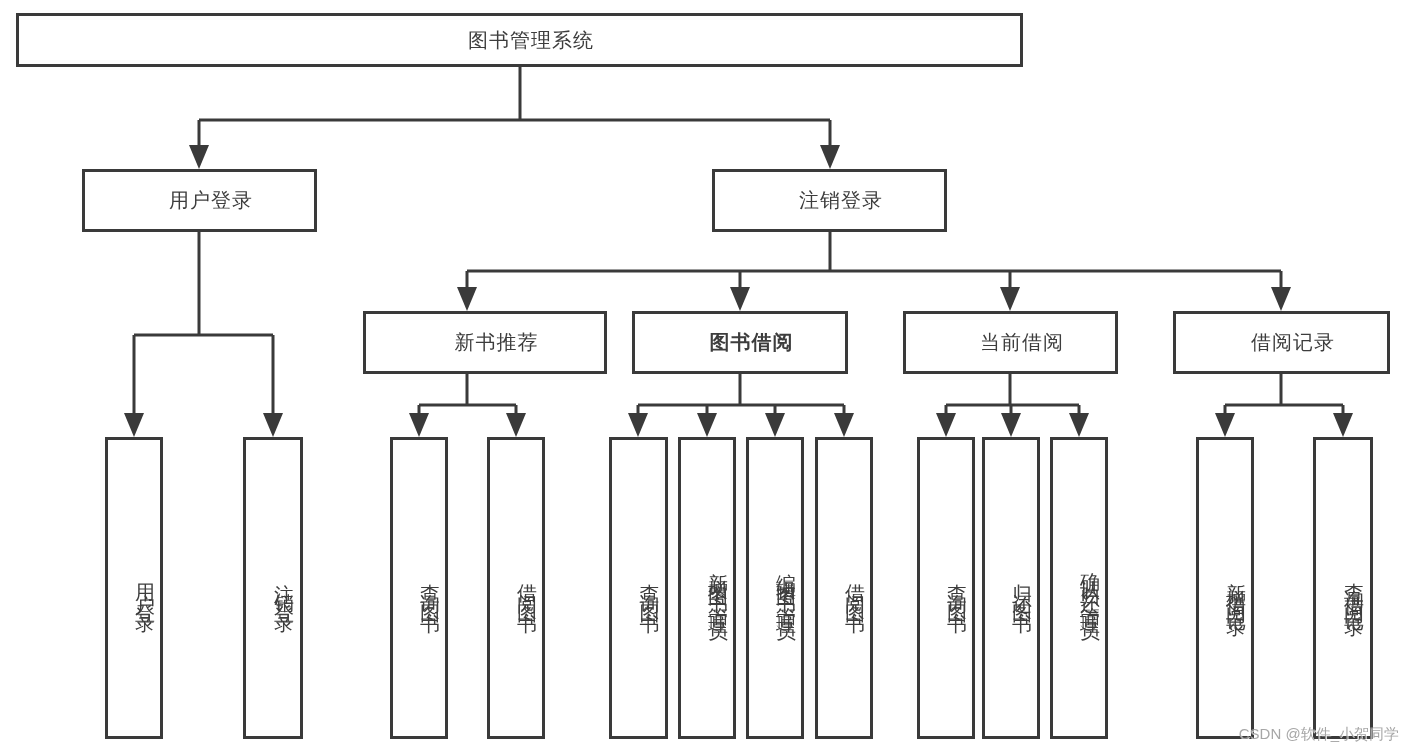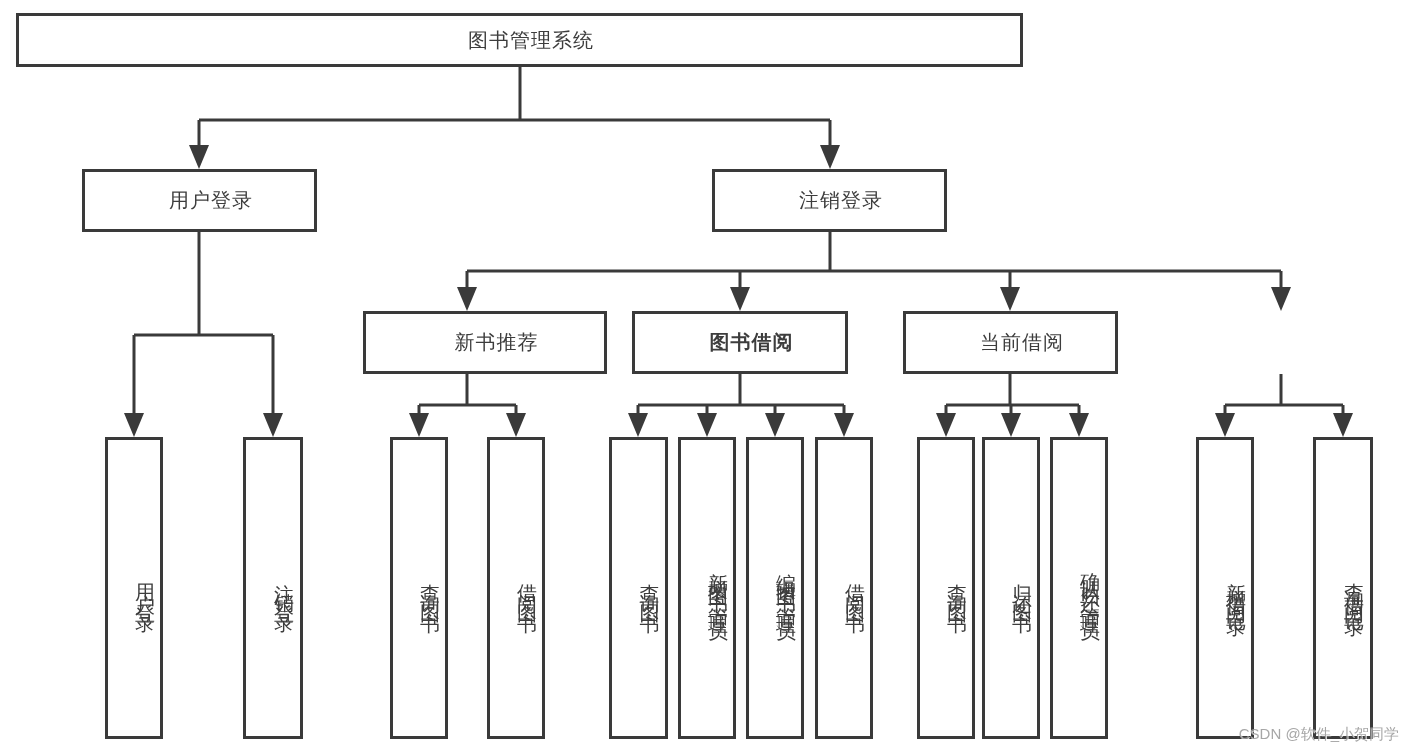--- a/index.html
+++ b/index.html
@@ -138,20 +138,23 @@
 
   <div class="node h-node" style="left:363px; top:311px; width:244px; height:63px;">
     <span class="node-label">新书推荐</span>
   </div>
   <div class="node h-node" style="left:632px; top:311px; width:216px; height:63px;font-weight:bold;">
     <span class="node-label">图书借阅</span>
   </div>
   <div class="node h-node" style="left:903px; top:311px; width:215px; height:63px;">
     <span class="node-label">当前借阅</span>
   </div>
+  <div class="node h-node" style="left:1173px; top:311px; width:217px; height:63px;">
+    <span class="node-label">借阅记录</span>
+  </div>
 
   <div class="node v-node" style="left:105px; top:437px; width:58px; height:302px;">
     <span class="node-label">用户登录</span>
   </div>
   <div class="node v-node" style="left:243px; top:437px; width:60px; height:302px;">
     <span class="node-label">注销登录</span>
   </div>
 
   <div class="node v-node" style="left:390px; top:437px; width:58px; height:302px;">
     <span class="node-label">查询图书</span>

